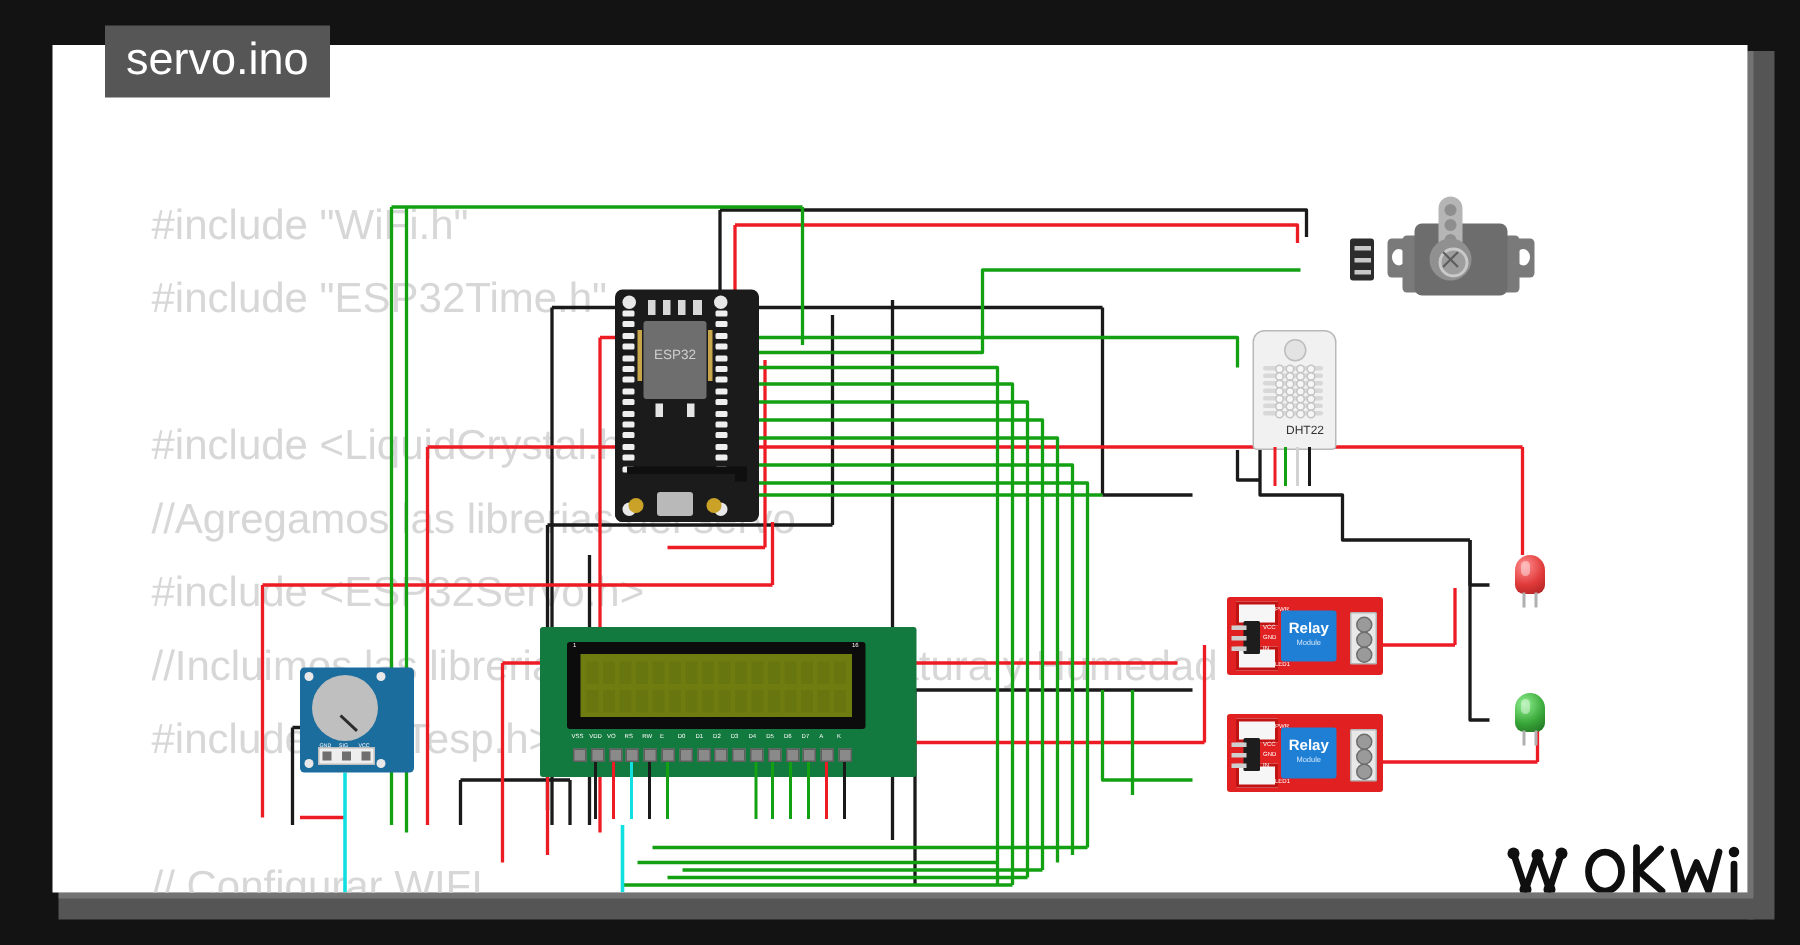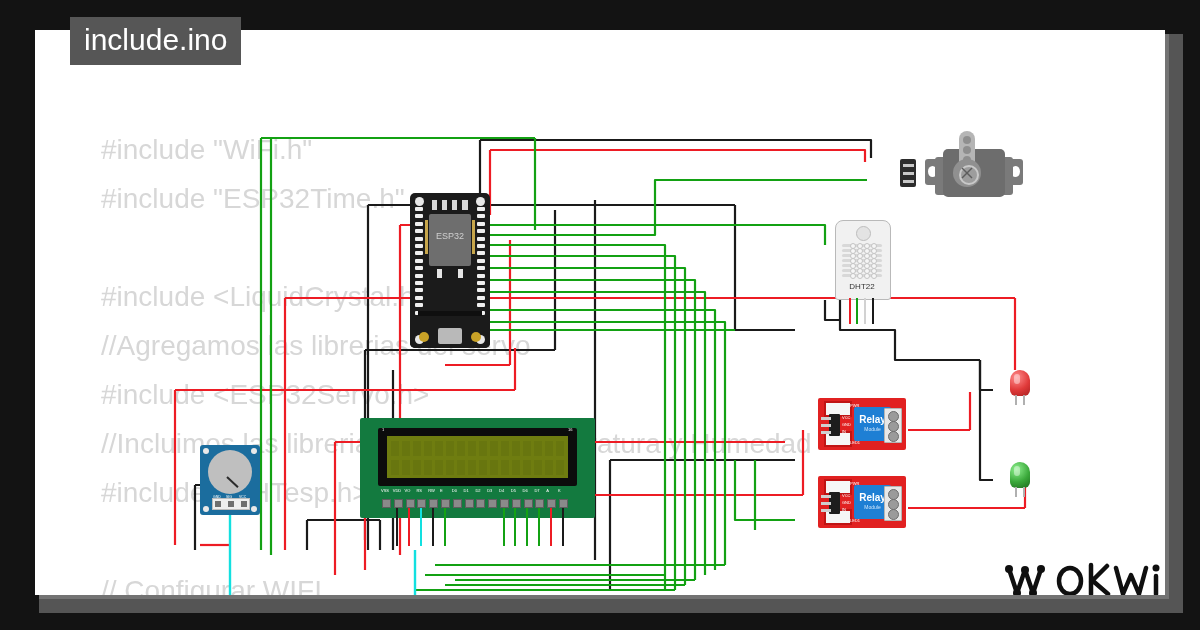--- a/index.html
+++ b/index.html
@@ -54,21 +54,21 @@
     pointer-events:none;
     font-family:"Liberation Sans", sans-serif;
   }
   .code div{height:49px;}
 
   
   .wires{position:absolute;left:0;top:0;width:1130px;height:565px;z-index:2;}
 
   
   .parts{position:absolute;left:0;top:0;width:1130px;height:565px;z-index:3;}
-  .part{position:absolute;}
+  .part{position:absolute;padding-left:16px;}
 
   
   .esp32{left:375px;top:163px;width:80px;height:155px;}
   .esp32 .pcb{
     position:absolute;inset:0;background:#1b1b1b;border-radius:5px;
   }
   .esp32 .usb-area{
     position:absolute;left:0;bottom:0;width:80px;height:32px;background:#1b1b1b;border-radius:0 0 5px 5px;
   }
   .esp32 .usb{
@@ -603,15 +603,15 @@
         <circle cx="50" cy="30" r="8"></circle>
         <circle cx="82" cy="28" r="8"></circle>
         <circle cx="34" cy="76" r="8"></circle>
         <circle cx="66" cy="76" r="8"></circle>
         <circle cx="312" cy="26" r="7"></circle>
       </g>
     </svg>
 
   </div>
 
-  <div class="file-tab" style="background: rgb(86, 86, 86); color: rgb(255, 255, 255);">include.ino</div>
+  <div class="file-tab" style="background: rgb(86, 86, 86); color: rgb(255, 255, 255);">servo.ino</div>
 
 </div>
 
 </body></html>

